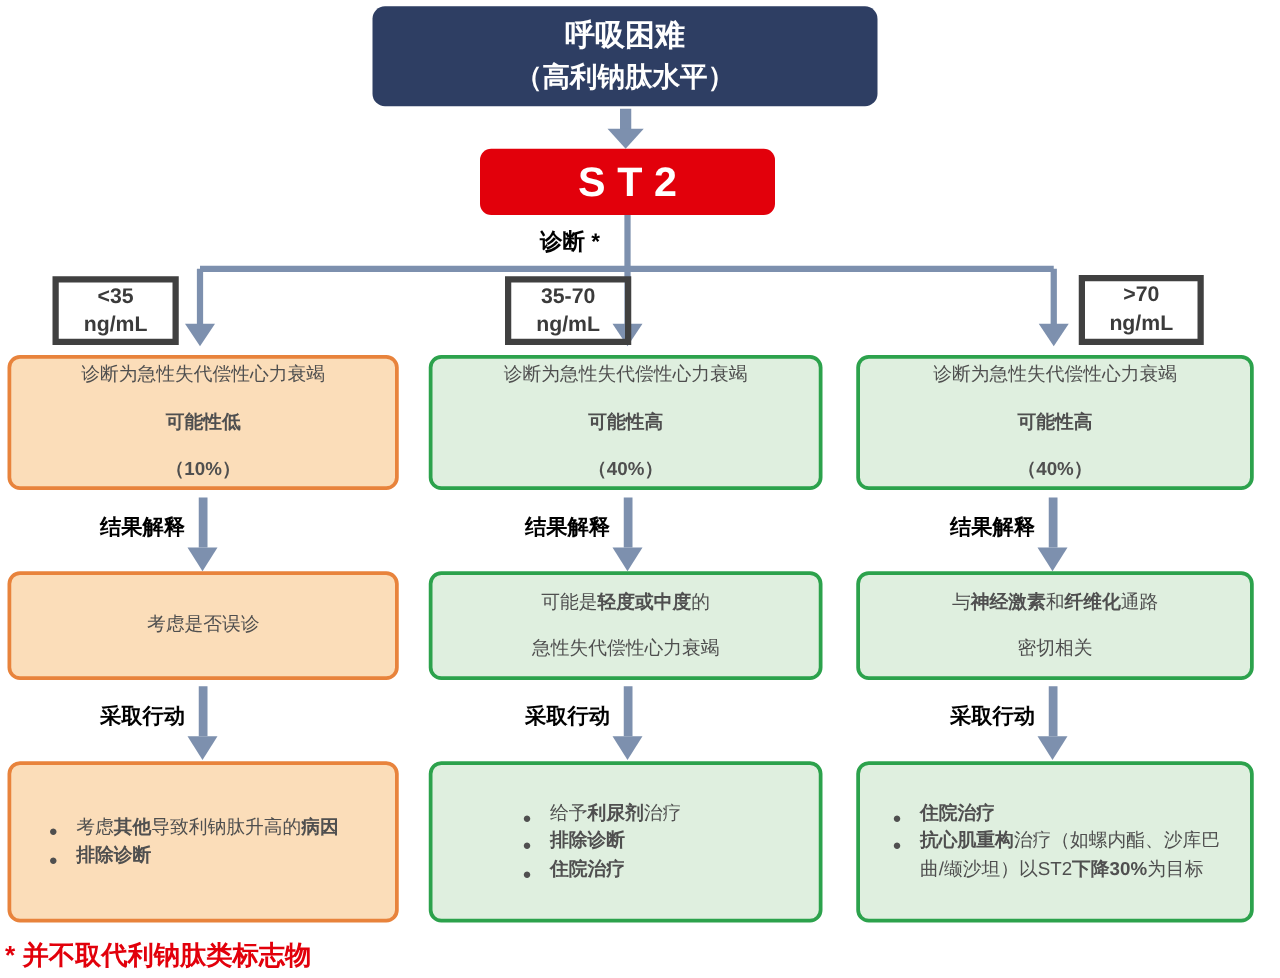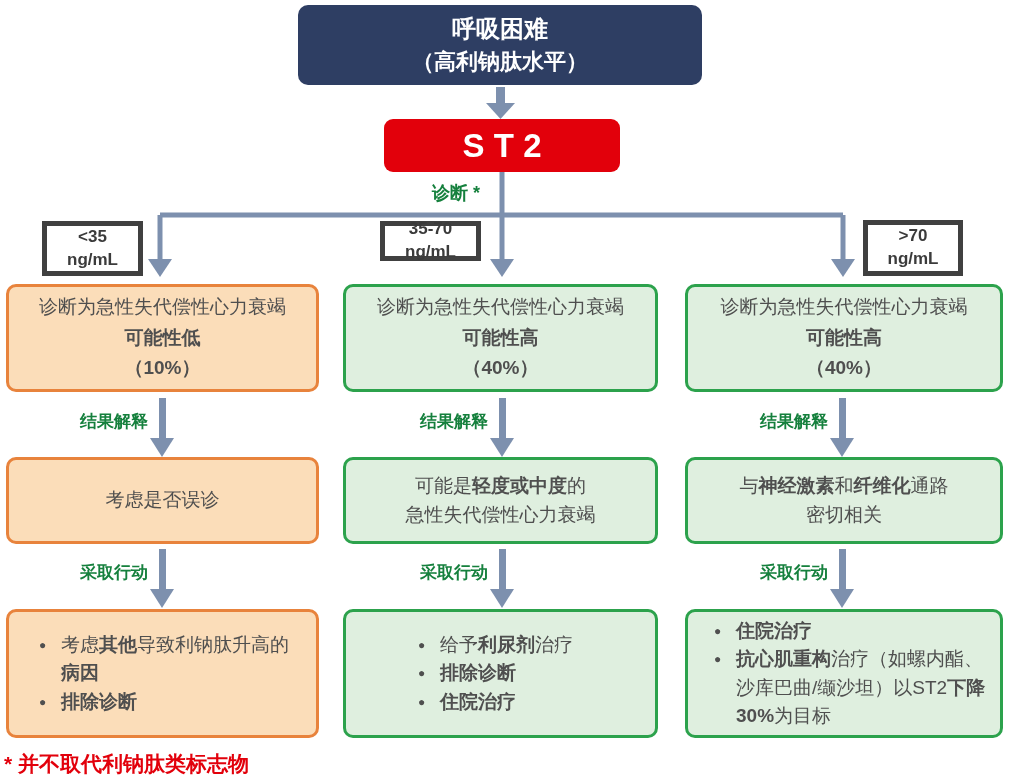--- a/index.html
+++ b/index.html
@@ -14,32 +14,32 @@
     font-weight:bold;line-height:1.45;}
   .root-line1{font-size:24px;text-align:right;}
   .root-line2{font-size:22px;}
 
   
   .st2-box{left:384px;top:119px;width:236px;height:53px;background:#E2000B;border-radius:9px;
     color:#fff;display:flex;justify-content:center;align-items:center;
     font-weight:bold;font-size:33px;letter-spacing:0.28em;text-indent:0.28em;}
 
   
-  .red-label{color:#15803d;font-weight:bold;font-size:17px;text-align:right;width:90px;}
+  .red-label{color:#000000;font-weight:bold;font-size:17px;text-align:right;width:90px;}
   .diag-label{left:400px;top:181px;width:80px;font-size:18px;}
 
   
   .threshold{border:5px solid #404040;color:#3B3B3B;font-weight:bold;font-size:17px;
     text-align:center;line-height:1.35;display:flex;flex-direction:column;justify-content:center;}
   .th-0{left:42px;top:221px;width:101px;height:55px;}
-  .th-1{left:380px;top:221px;width:101px;height:40px;}
+  .th-1{left:404px;top:221px;width:101px;height:55px;}
   .th-2{left:863px;top:220px;width:100px;height:56px;}
 
   
-  .fbox{border-radius:10px;color:#4F4F4F;font-size:19px;}
+  .fbox{border-radius:10px;color:#4F4F4F;font-size:15px;gap:14px;}
   .tone-orange{background:#FBDDB9;border:3px solid #E8833C;}
   .tone-green{background:#DFEFDF;border:3px solid #2CA24C;}
   .center-text{display:flex;flex-direction:column;justify-content:center;align-items:center;text-align:center;}
   .row1{top:284px;height:108px;line-height:1.62;}
   .row2{top:457px;height:87px;line-height:1.5;}
   .row3{top:609px;height:129px;display:flex;align-items:center;}
   .col-0{left:6px;width:313px;}
   .col-1{left:343px;width:315px;}
   .col-2{left:685px;width:318px;}
   .fbox ul{margin:0;padding:0;list-style:none;line-height:1.5;}

